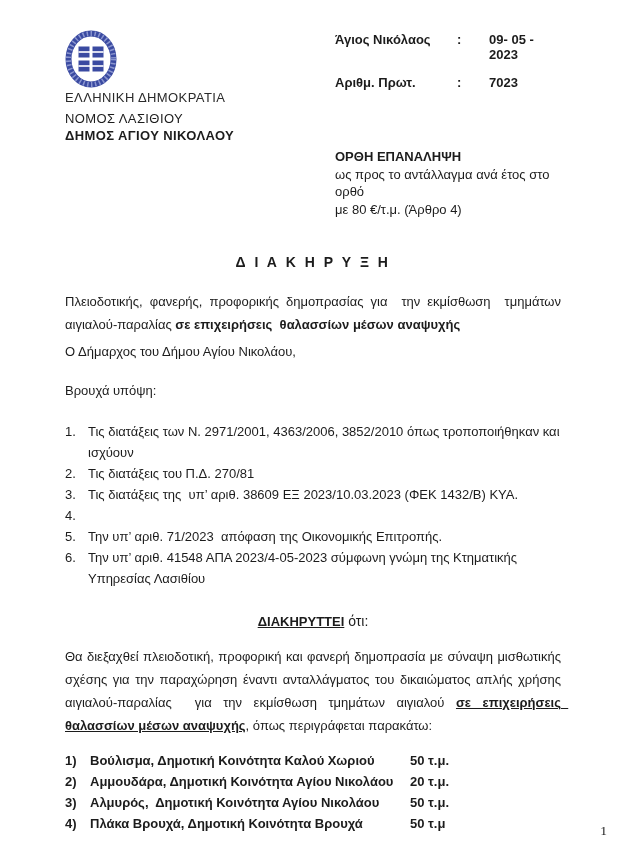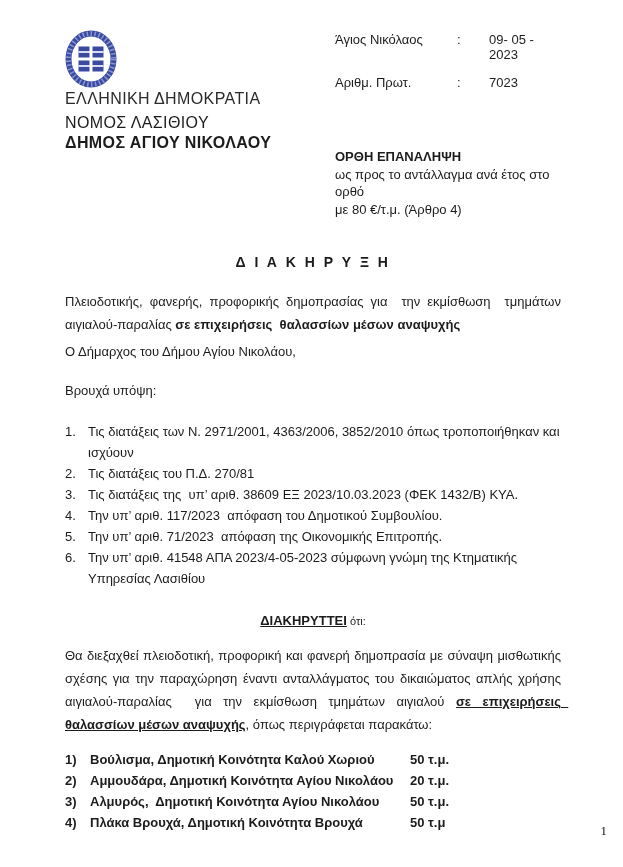--- a/index.html
+++ b/index.html
@@ -11,26 +11,26 @@
     font-size:13px;
     color:#1c1c1c;
     overflow:hidden;
   }
   .content { padding:30px 62px 0 65px; }
 
   
   .header { position:relative; height:104px; }
   .logo { position:absolute; top:0; left:0; width:52px; height:58px; }
   .org { position:absolute; top:60px; left:0; }
-  .org-line { font-size:16px; letter-spacing:0.4px; }
+  .org-line { font-size:13px; letter-spacing:0.4px; }
   .org-line1 { margin-bottom:6px; color:#2a2a2a; }
   .org-line2 { margin-bottom:2px; }
   .org-line3 { font-weight:bold; }
   .meta { position:absolute; top:2px; left:270px; width:230px; }
-  .meta-row { display:flex; font-weight:normal; margin-bottom:13px; }
+  .meta-row { display:flex; font-weight:bold; margin-bottom:13px; }
   .meta-label { width:122px; flex:none; }
   .meta-sep { width:32px; flex:none; }
 
   
   .correction { margin-left:270px; margin-top:14px; line-height:17.5px; }
   .correction-title { font-weight:bold; }
 
   .doc-title { margin-top:36px; text-align:center; font-weight:bold; font-size:14px; letter-spacing:2.5px; }
 
   .p { line-height:23px; text-align:justify; white-space:pre-wrap; }
@@ -41,21 +41,21 @@
   .mayor { margin-top:8px; }
   .having { margin-top:24px; }
 
   .legal { margin-top:23px; }
   .legal-row { display:flex; line-height:21px; }
   .legal-num { width:23px; flex:none; }
   .legal-text { white-space:pre-wrap; }
 
   .decree-head { margin-top:24px; text-align:center; }
   .decree-head .head-b { font-weight:bold; text-decoration:underline; }
-  .decree-head .head-r { font-size:11px; }
+  .decree-head .head-r { font-size:14px; }
 
   .p-decree { margin-top:16px; }
 
   .spaces-label { margin-top:15px; }
   .spaces { margin-top:13px; font-weight:bold; }
   .space-row { display:flex; line-height:21px; }
   .space-num { width:25px; flex:none; }
   .space-name { width:320px; flex:none; white-space:pre-wrap; }
 
   .page-num { position:absolute; right:16px; top:823px; font-family:"Liberation Serif", serif; font-size:13.5px; }
@@ -121,21 +121,20 @@
       <div class="legal-row">
         <span class="legal-num">2.</span>
         <span class="legal-text">Τις διατάξεις του Π.Δ. 270/81</span>
       </div>
       <div class="legal-row">
         <span class="legal-num">3.</span>
         <span class="legal-text">Τις διατάξεις της  υπ’ αριθ. 38609 ΕΞ 2023/10.03.2023 (ΦΕΚ 1432/Β) ΚΥΑ.</span>
       </div>
       <div class="legal-row">
         <span class="legal-num">4.</span>
-        <span class="legal-text">Την υπ’ αριθ. 117/2023  απόφαση του Δημοτικού Συμβουλίου.</span>
       </div>
       <div class="legal-row">
         <span class="legal-num">5.</span>
         <span class="legal-text">Την υπ’ αριθ. 71/2023  απόφαση της Οικονομικής Επιτροπής.</span>
       </div>
       <div class="legal-row">
         <span class="legal-num">6.</span>
         <span class="legal-text">Την υπ’ αριθ. 41548 ΑΠΑ 2023/4-05-2023 σύμφωνη γνώμη της Κτηματικής Υπηρεσίας Λασιθίου</span>
       </div>
     </div>

